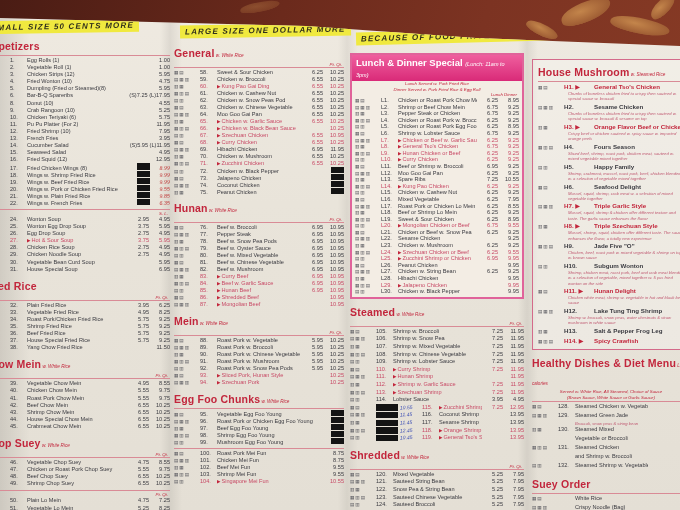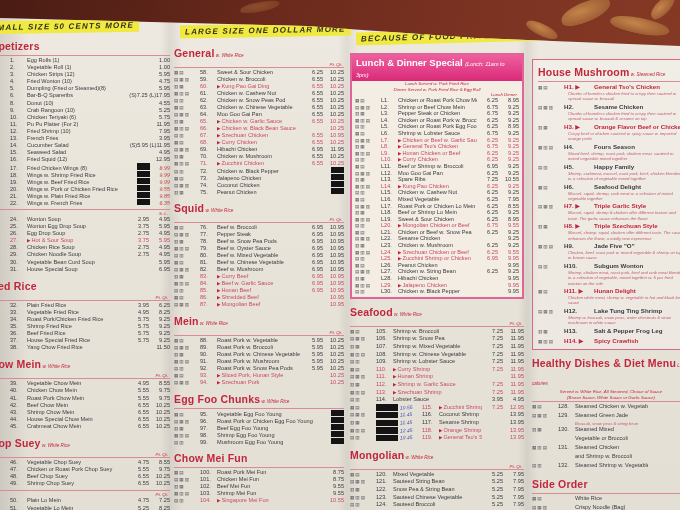--- a/index.html
+++ b/index.html
@@ -576,21 +576,21 @@
             <span class="bar"></span>
           </div>
           <div class="row">
             <span class="cjk">▥▦</span>
             <span class="no">75.</span>
             <span class="name">Peanut Chicken</span>
             <span class="bar"></span>
           </div>
         </div>
         <div class="sec">
-          <div><span class="sec-title">Squid</span><span class="sec-note">  w. White Rice</span></div>
+          <div><span class="sec-title">Hunan</span><span class="sec-note">  w. White Rice</span></div>
           <div class="sec-rule">
             <div class="ph">Pt.     Qt.</div>
           </div>
           <div class="row">
             <span class="cjk">▦▤</span>
             <span class="no">76.</span>
             <span class="name">Beef w. Broccoli</span>
             <span class="p">6.95</span>
             <span class="p">10.95</span>
           </div>
@@ -762,21 +762,20 @@
             <span class="bar"></span>
           </div>
           <div class="row">
             <span class="cjk">▤▥</span>
             <span class="no">99.</span>
             <span class="name">Mushroom Egg Foo Young</span>
             <span class="bar"></span>
           </div>
         </div>
         <div class="sec">
-          <div><span class="sec-title">Chow Mei Fun</span></div>
           <div class="sec-rule"></div>
           <div class="row">
             <span class="cjk">▦▤</span>
             <span class="no">100.</span>
             <span class="name">Roast Pork Mei Fun</span>
             <span class="p"></span>
             <span class="p">8.75</span>
           </div>
           <div class="row">
             <span class="cjk">▤▦▥</span>
@@ -1029,21 +1028,21 @@
           </div>
           <div class="row" style="height: 6.6px;">
             <span class="cjk">▤▥</span>
             <span class="no">L30.</span>
             <span class="name">Chicken w. Black Pepper</span>
             <span class="p"></span>
             <span class="p">9.95</span>
           </div>
         </div>
         <div class="sec">
-          <div><span class="sec-title">Seafood</span><span class="sec-note">  w. White Rice</span></div>
+          <div><span class="sec-title">Steamed</span><span class="sec-note">  w. White Rice</span></div>
           <div class="sec-rule">
             <div class="ph">Pt.     Qt.</div>
           </div>
           <div class="row" style="height: 7.6px;">
             <span class="cjk">▦▤</span>
             <span class="no">105.</span>
             <span class="name">Shrimp w. Broccoli</span>
             <span class="p">7.25</span>
             <span class="p">11.95</span>
           </div>
@@ -1157,21 +1156,21 @@
             <span class="gut" style="background: rgb(20, 20, 20); height: 6.4px; align-self: center; margin-right: 2px;"></span>
             <span class="hand-blue">10.45</span>
             <span class="no">119.</span>
             <span class="arrow">▶</span>
             <span class="name">General Tso's Shrimp</span>
             <span class="p"></span>
             <span class="p">13.95</span>
           </div>
         </div>
         <div class="sec">
-          <div><span class="sec-title">Mongolian</span><span class="sec-note">  w. White Rice</span></div>
+          <div><span class="sec-title">Shredded</span><span class="sec-note">  w. White Rice</span></div>
           <div class="sec-rule">
             <div class="ph">Pt.     Qt.</div>
           </div>
           <div class="row" style="height: 7.6px;">
             <span class="cjk">▦▤</span>
             <span class="no">120.</span>
             <span class="name">Mixed Vegetable</span>
             <span class="p">5.25</span>
             <span class="p">7.95</span>
           </div>
@@ -1374,21 +1373,21 @@
           </div>
           <div class="row" style="height: 9px;">
             <span class="cjk">▤▥</span>
             <span class="no">132.</span>
             <span class="name">Steamed Shrimp w. Vegetable</span>
             <span class="p"></span>
             <span class="p"></span>
           </div>
         </div>
         <div class="sec">
-          <div><span class="sec-title">Side Order</span></div>
+          <div><span class="sec-title">Suey Order</span></div>
           <div class="sec-rule"></div>
           <div class="row" style="height: 9px;">
             <span class="cjk">▦▤</span>
             <span class="no"></span>
             <span class="name">White Rice</span>
             <span class="p"></span>
             <span class="p">(P</span>
           </div>
           <div class="row" style="height: 9px;">
             <span class="cjk">▤▦▥</span>

